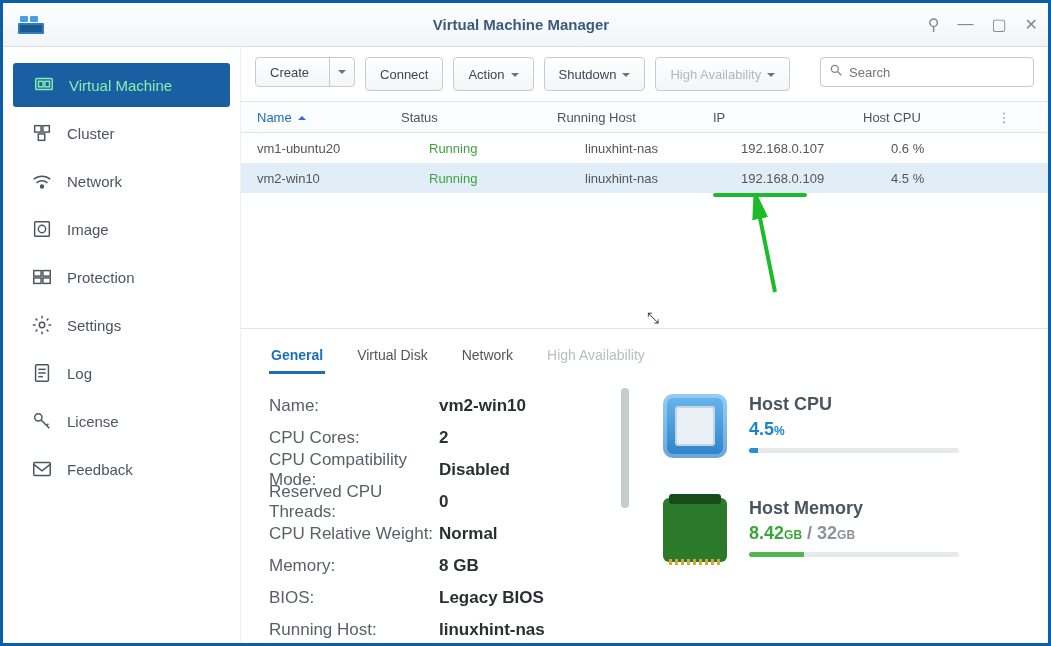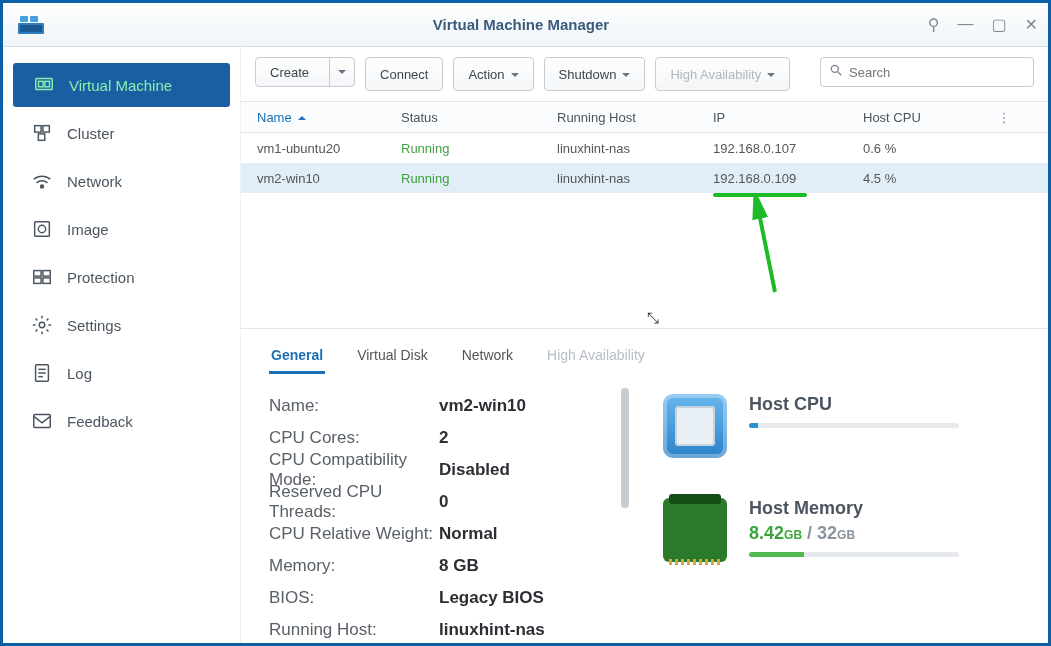--- a/index.html
+++ b/index.html
@@ -29,21 +29,21 @@
 .col-name { width: 160px; padding-left: 16px; }
 .col-status { width: 156px; }
 .col-host { width: 156px; }
 .col-ip { width: 150px; }
 .col-cpu { width: 130px; }
 .col-more { width: 22px; text-align: center; color: #7b8592; cursor: pointer; }
 .sort-asc::after { content: ""; border: 4px solid transparent; border-bottom-color: #2a70c7; display: inline-block; margin-left: 6px; transform: translateY(-2px); }
 .table-body { flex: 0 0 auto; }
 .row { display: flex; height: 30px; align-items: center; font-size: 13px; color: #555; }
 .row.selected { background: #e1eef8; }
-.running { color: #3fa142; }
+.running { color: #3fa142; margin-left: 28px; }
 .vm-area { flex: 1; position: relative; }
 .annot-underline { position:absolute; width:94px; height:4px; background:#1cbb27; border-radius:2px; }
 .annot-arrow { position:absolute; }
 .details { border-top: 1px solid #e4e7ea; display: flex; flex-direction: column; height: 315px; }
 .tabs { display: flex; gap: 30px; padding: 10px 28px 0; font-size: 14px; }
 .tab { padding: 8px 2px; color: #555; cursor: pointer; }
 .tab.active { color: #1a6fb6; font-weight: 700; border-bottom: 3px solid #1a6fb6; }
 .tab.disabled { color: #b7bec5; }
 .details-body { display: flex; flex: 1; overflow: hidden; }
 .props { width: 380px; padding: 16px 0 0 28px; overflow-y: auto; }
@@ -159,20 +159,29 @@
             <line x1="8" y1="8" x2="16" y2="8"></line>
             <line x1="8" y1="12" x2="16" y2="12"></line>
             <line x1="8" y1="16" x2="13" y2="16"></line>
           </svg>
         </span>
         <span>Log</span>
       </div>
     <div class="side-item">
         <span class="side-icon">
           <svg viewBox="0 0 24 24">
+            <circle cx="8" cy="8" r="4"></circle>
+            <path d="M11 11l9 9M17 17l2-2"></path>
+          </svg>
+        </span>
+        <span>License</span>
+      </div>
+    <div class="side-item">
+        <span class="side-icon">
+          <svg viewBox="0 0 24 24">
             <rect x="3" y="5" width="18" height="14" rx="1"></rect>
             <path d="M3 7l9 7 9-7"></path>
           </svg>
         </span>
         <span>Feedback</span>
       </div>
   </div>
 
   <div class="main">
     <div class="toolbar">
@@ -285,20 +294,21 @@
             </div>
         </div>
         <div class="vscroll"></div>
         <div class="stats">
           <div class="stat">
             <div class="stat-icon cpu">
                 <div class="cpu-inner"></div>
               </div>
             <div class="stat-txt">
               <h3>Host CPU</h3>
+              <div class="stat-val"><span>4.5</span><small>%</small></div>
               <div class="bar">
                   <div class="blue" style="width:4.5%"></div>
                 </div>
             </div>
           </div>
           <div class="stat">
             <div class="stat-icon mem">
                 <div class="mem-top"></div>
                 <div class="mem-pins"></div>
               </div>

